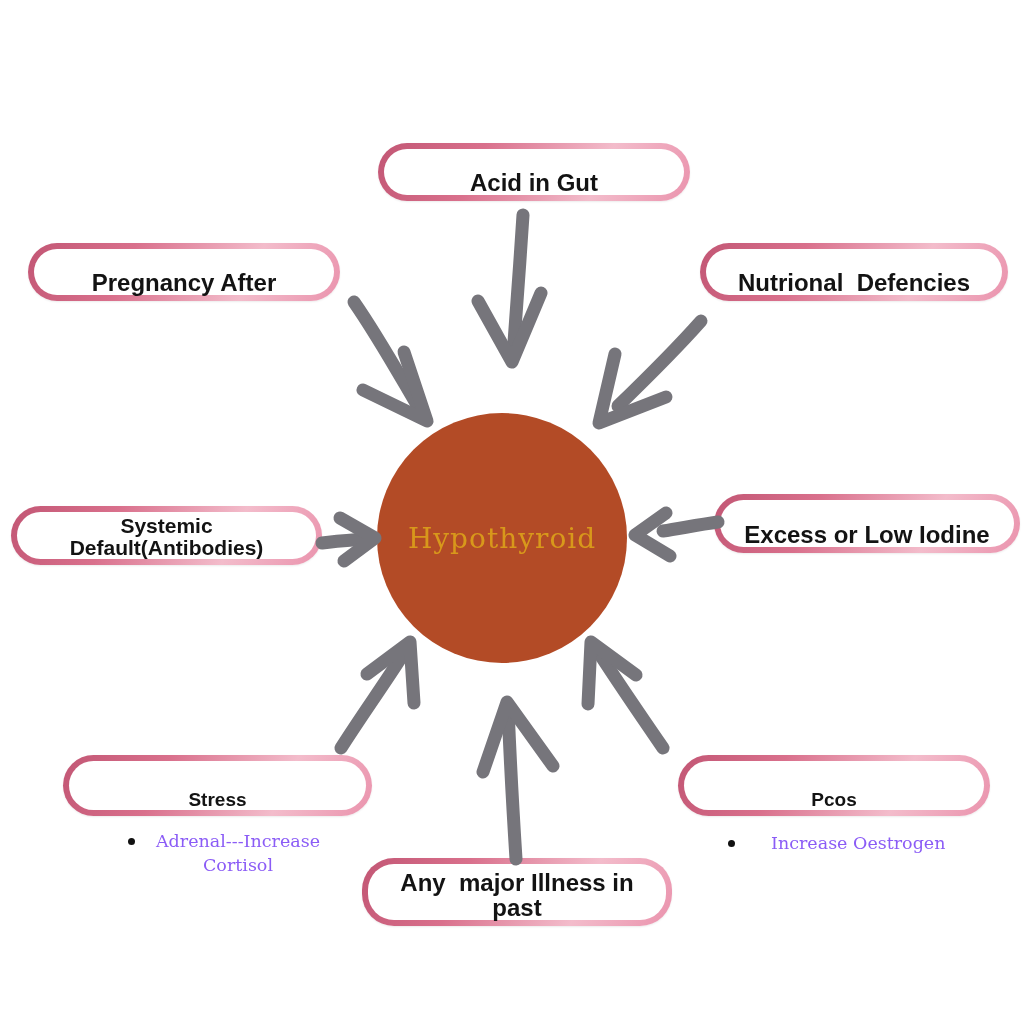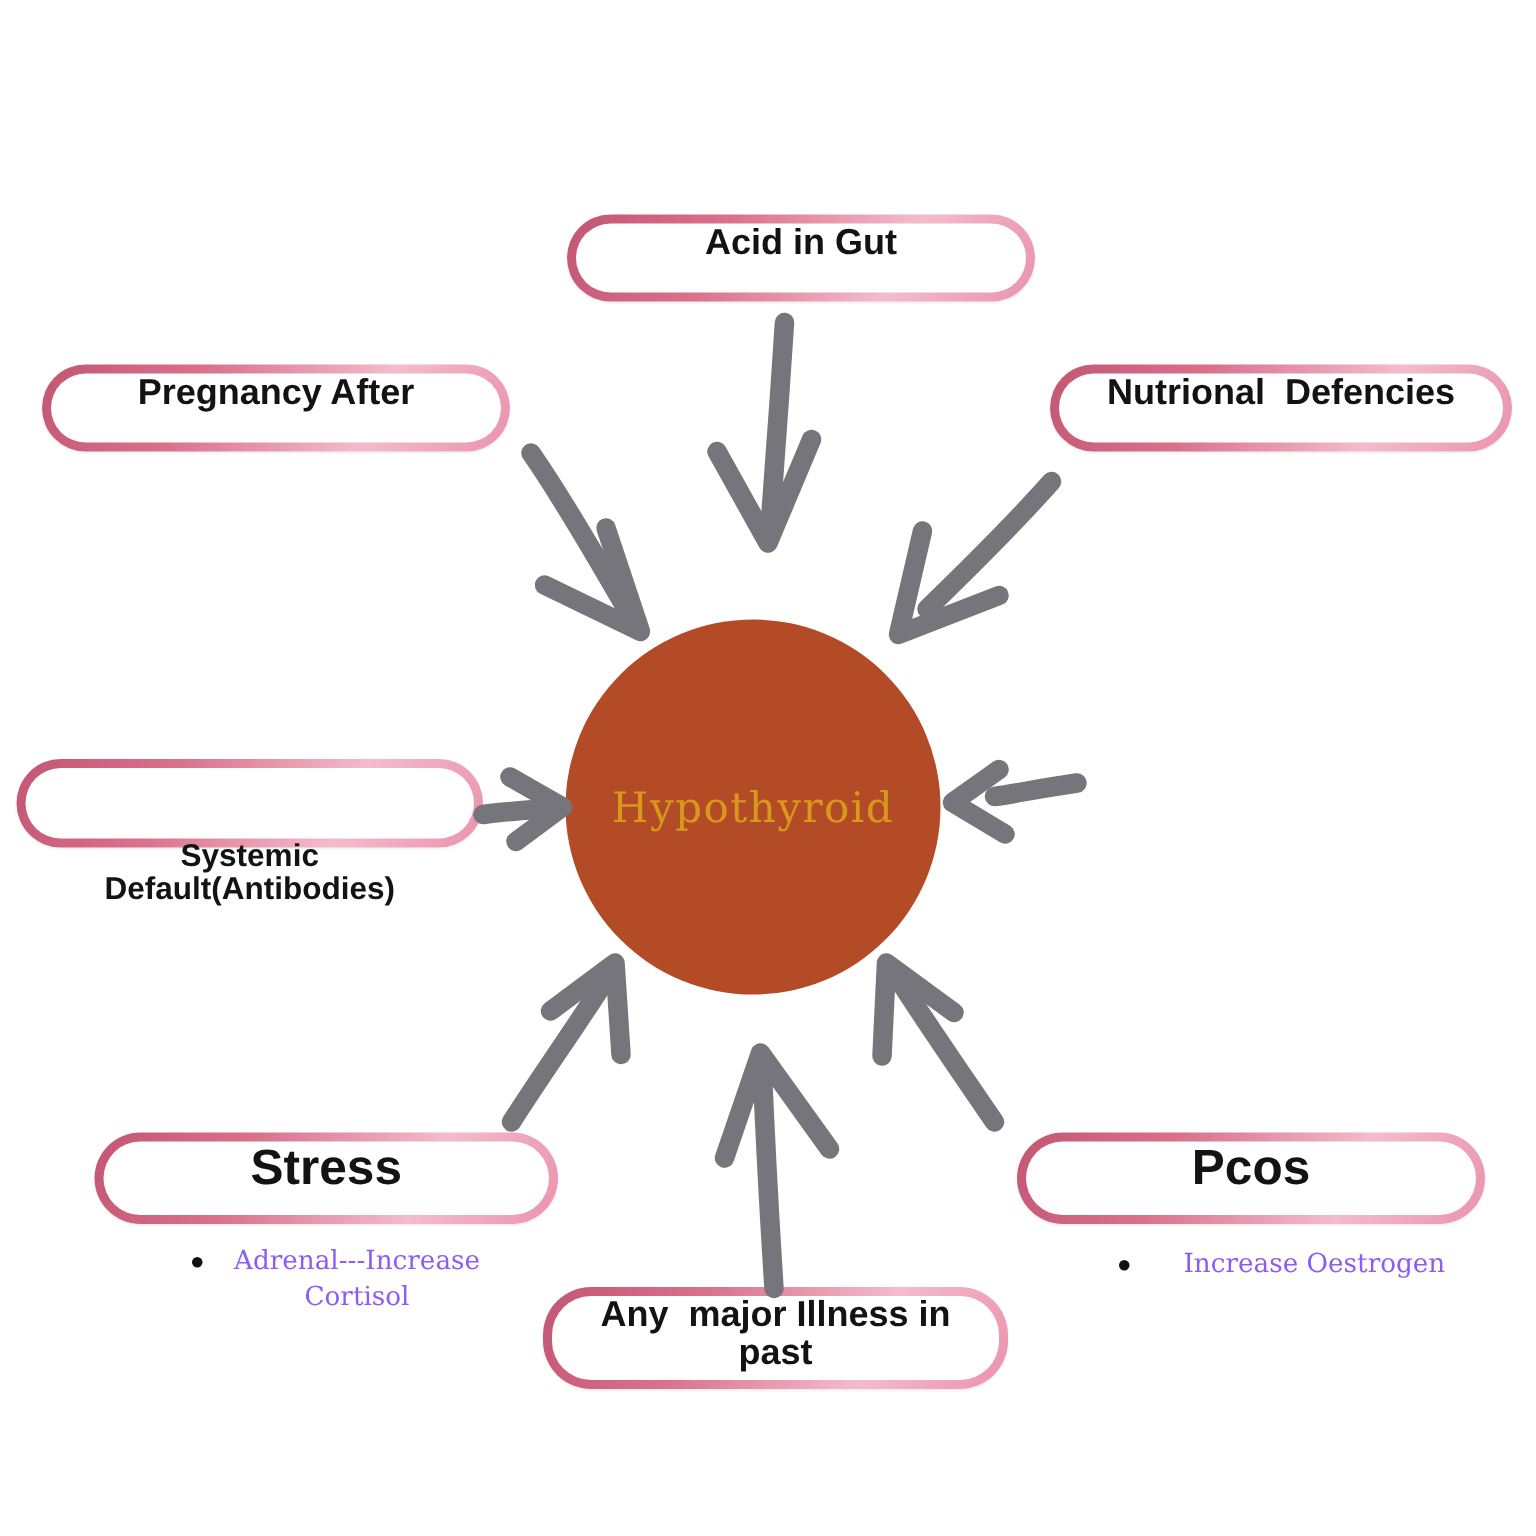--- a/index.html
+++ b/index.html
@@ -48,34 +48,34 @@
     background: linear-gradient(115deg, #c25674 0%, #d9708c 32%, #f3bccb 70%, #ea93ad 100%);
     box-shadow: 0 1px 2px rgba(0,0,0,0.08);
     z-index: 2;
   }
   .pill-inner {
     width: 100%; height: 100%;
     box-sizing: border-box;
     background: #ffffff;
     border-radius: 26px;
     display: flex;
-    align-items: flex-start;
+    align-items: flex-end;
     justify-content: center;
     padding: 0 10px;
   }
   .pill-label {
     font-weight: 700;
     color: #131313;
     font-size: 24px;
     text-align: center;
     white-space: pre-wrap;
     line-height: 1.05;
   }
   .pill-label.small { font-size: 21px; margin-top: 48px; }
-  .pill-label.big   { font-size: 33px; }
+  .pill-label.big   { font-size: 19px; }
   .note {
     position: absolute;
     display: flex;
     align-items: flex-start;
     gap: 14px;
     z-index: 2;
     font-family: "DejaVu Serif", "Liberation Serif", serif;
     font-size: 17.5px;
     color: #8b5cf6;
   }
@@ -118,20 +118,25 @@
       <span class="pill-label">Nutrional  Defencies</span>
     </div>
   </div>
 
   <div class="pill" style="left:11px; top:506px; width:311px; height:59px;">
     <div class="pill-inner">
       <span class="pill-label small">Systemic Default(Antibodies)</span>
     </div>
   </div>
 
+  <div class="pill" style="left:714px; top:494px; width:306px; height:59px;">
+    <div class="pill-inner">
+      <span class="pill-label">Excess or Low Iodine</span>
+    </div>
+  </div>
 
   <div class="pill" style="left:63px; top:755px; width:309px; height:61px;">
     <div class="pill-inner">
       <span class="pill-label big">Stress</span>
     </div>
   </div>
 
   <div class="pill" style="left:678px; top:755px; width:312px; height:61px;">
     <div class="pill-inner">
       <span class="pill-label big">Pcos</span>
@@ -142,21 +147,21 @@
     <div class="pill-inner">
       <span class="pill-label">Any  major Illness in past</span>
     </div>
   </div>
 
   <div class="note" style="left:128px; top:830px;">
     <span class="bullet"></span>
     <span class="note-text wrap">Adrenal---Increase Cortisol</span>
   </div>
 
-  <div class="note" style="left:746px; top:832px;gap:36px;">
+  <div class="note" style="left:728px; top:832px;gap:36px;">
     <span class="bullet"></span>
     <span class="note-text">Increase Oestrogen</span>
   </div>
 
   <svg class="arrows-layer" viewBox="0 0 1024 1024" xmlns="http://www.w3.org/2000/svg" fill="none" stroke="#76757b" stroke-width="13" stroke-linecap="round" stroke-linejoin="round">
     <g>
       <path d="M523 215 C520 262 516 315 513 356"></path>
       <path d="M478 301 L512 362 L541 293"></path>
     </g>
     <g>

